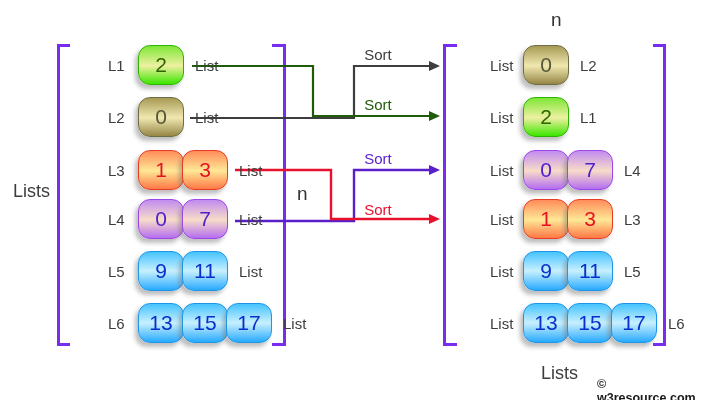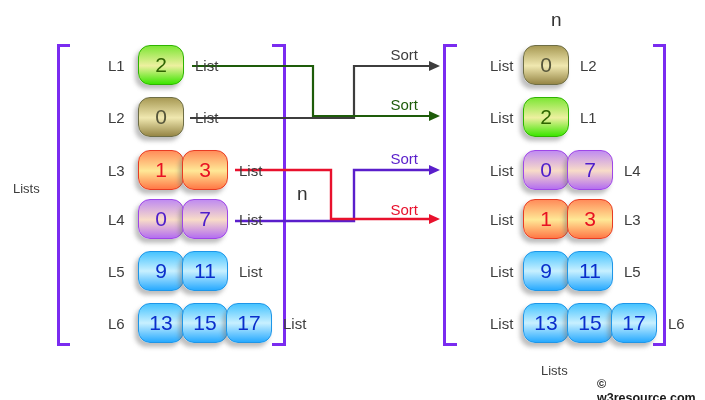--- a/index.html
+++ b/index.html
@@ -27,31 +27,31 @@
     background:linear-gradient(180deg,#7ee636 0%,#eef0a0 52%,#3ce600 100%); }
   .box-olive  { border-color:#6e6e46; color:#55553a;
     background:linear-gradient(180deg,#a89a55 0%,#f0e8b0 52%,#968646 100%); }
   .box-red    { border-color:#e83c23; color:#e81123;
     background:linear-gradient(180deg,#ff8c5a 0%,#ffe896 52%,#ff7846 100%); }
   .box-purple { border-color:#9e46e8; color:#4d1ecb;
     background:linear-gradient(180deg,#c08cf0 0%,#f8dcc8 52%,#b46ef0 100%); }
   .box-blue   { border-color:#1e96e8; color:#0a2ecb;
     background:linear-gradient(180deg,#46c3ff 0%,#c8f0ff 50%,#28aaff 100%); }
 
-  .sort-label { position:absolute; width:44px; text-align:right; font-size:15px; left:374px; }
+  .sort-label { position:absolute; width:44px; text-align:center; font-size:15px; left:356px; }
   .sort-gray   { top:46px;  color:#3d3d3d; }
   .sort-green  { top:96px;  color:#1e5c0a; }
   .sort-purple { top:150px; color:#5a1ecb; }
   .sort-red    { top:201px; color:#e8112d; }
 
   .n-label { position:absolute; font-size:19px; color:#333333; }
   .n-mid { left:297px; top:183px; }
   .n-top { left:551px; top:9px; }
 
-  .lists-label { position:absolute; font-size:13px; color:#3d3d3d; }
+  .lists-label { position:absolute; font-size:18px; color:#3d3d3d; }
   .lists-left  { left:13px;  top:181px; }
   .lists-right { left:541px; top:363px; }
 
   .watermark { position:absolute; left:597px; top:377px; font-size:12.5px;
     font-weight:bold; color:#1a1a1a; }
 </style>
 </head>
 <body>
 
 <div class="canvas">

